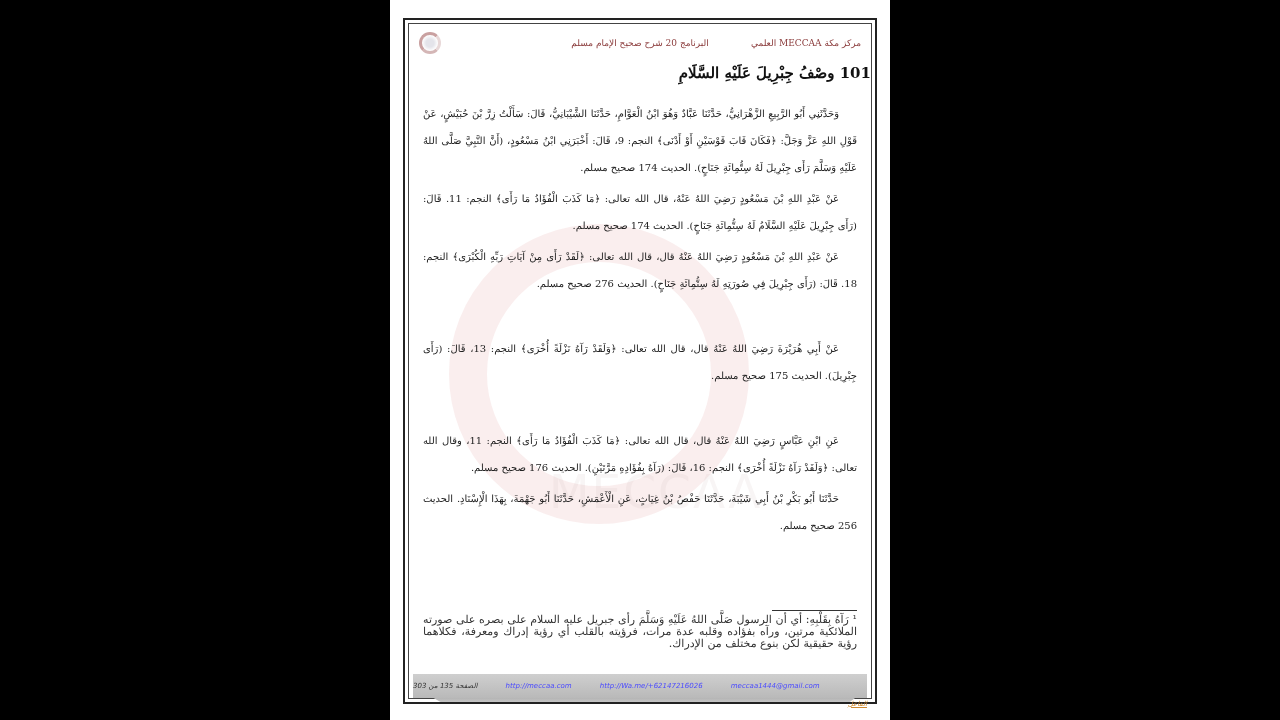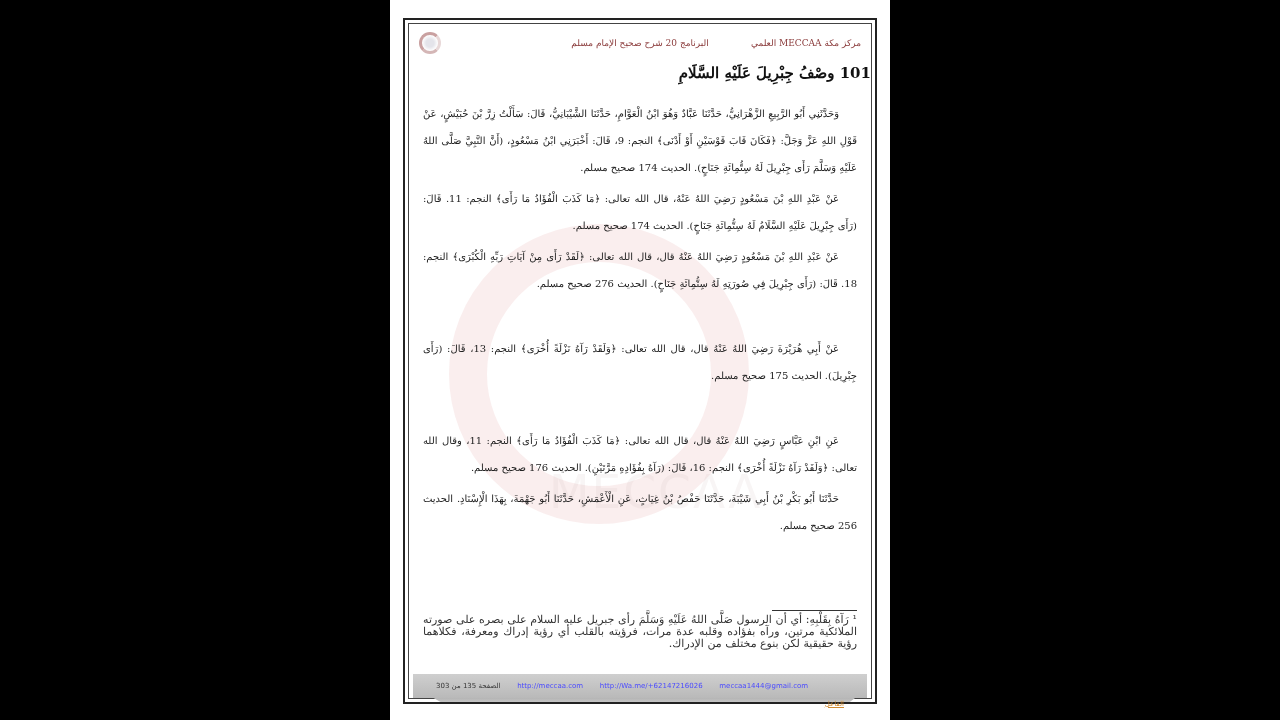--- a/index.html
+++ b/index.html
@@ -53,22 +53,22 @@
   .footnote-rule {
     position: absolute; right: 14px; top: 586px; width: 85px; border-top: 1px solid #333;
   }
   .footnote {
     position: absolute; left: 14px; right: 14px; top: 590px;
     direction: rtl; font-size: 11px; line-height: 12px; color: #333; text-align: justify;
   }
   .footer {
     position: absolute; left: 4px; right: 4px; top: 650px; height: 24px;
     background: linear-gradient(#cfcfcf, #b9b9b9);
-    display: flex; justify-content: space-between; align-items: center; padding: 0 23px;
-    font-size: 7px; font-family: "DejaVu Sans", sans-serif; box-sizing: border-box;
+    display: flex; justify-content: space-between; align-items: center; padding: 0 0;
+    font-size: 7px; font-family: "DejaVu Sans", sans-serif; box-sizing: border-box; font-style: italic;
   }
   .footer-shadow {
     position: absolute; left: 14px; right: 8px; top: 668px; height: 10px;
     background: linear-gradient(#9e9e9e, #c4c4c4);
     clip-path: polygon(0 0, 100% 0, 97% 100%, 4% 100%);
   }
   .footer a { color: #4a4aff; text-decoration: none; }
   .footer .pg { color: #333; direction: rtl; }
   .footer .share { color: #d08a30; text-decoration: underline; margin-top: 35px; }
 </style>

